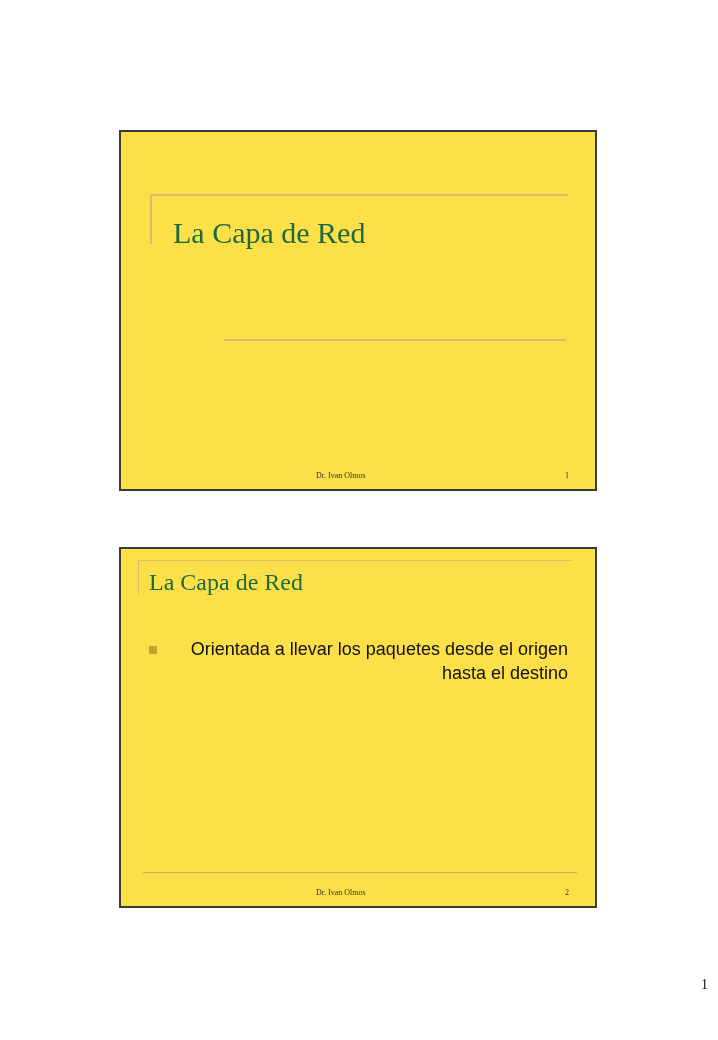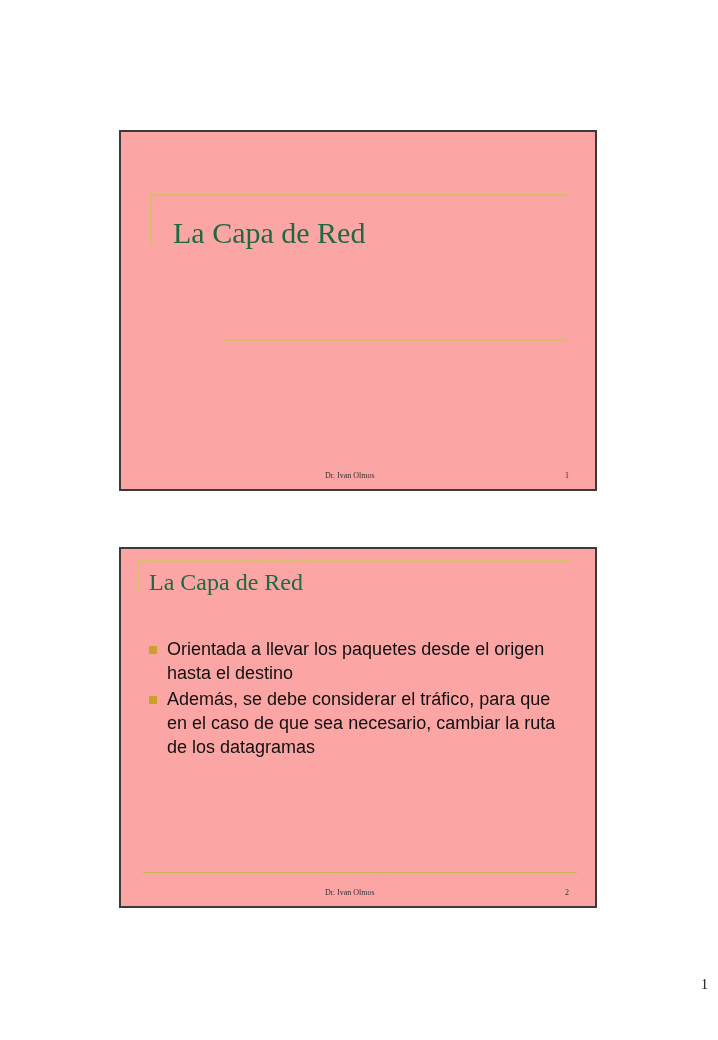--- a/index.html
+++ b/index.html
@@ -12,21 +12,21 @@
       height: 1040px;
       position: relative;
       overflow: hidden;
       font-family: "Liberation Sans", sans-serif;
     }
     .slide {
       position: absolute;
       left: 119px;
       width: 478px;
       border: 2px solid #3a3a3a;
-      background: #fca5a5;
+      background: #fde047;
       box-sizing: border-box;
     }
     #slide1 { top: 130px; height: 361px; }
     #slide2 { top: 547px; height: 361px; }
 
     .gold-h {
       position: absolute;
       height: 2px;
       background: #d9bd6a;
     }
@@ -48,21 +48,21 @@
     .title2 {
       position: absolute;
       left: 28px;
       top: 20px;
       font-size: 24px;
       color: #1d6a42;
       white-space: nowrap;
     }
     .footer-author {
       position: absolute;
-      left: 204px;
+      left: 195px;
       font-size: 8px;
       color: #333;
       white-space: nowrap;
     }
     .footer-num {
       position: absolute;
       right: 26px;
       font-size: 8px;
       color: #333;
     }
@@ -70,20 +70,21 @@
     #slide2 .footer-author, #slide2 .footer-num { top: 339px; }
 
     .bullets {
       position: absolute;
       left: 27px;
       top: 88px;
       width: 420px;
       margin: 0;
       padding: 0;
       list-style: none;
+      text-align: right;
     }
     .bullet-item {
       position: relative;
       padding-left: 19px;
       font-size: 18px;
       line-height: 24px;
       color: #111;
       margin-bottom: 2px;
     }
     .bullet-mark {
@@ -118,24 +119,20 @@
 <div id="slide2" class="slide">
   <div class="gold-h" style="left:17px; top:11px; width:434px; height:1px;"></div>
   <div class="gold-v" style="left:17px; top:11px; height:34px; width:1px;"></div>
   <div class="title2 serif">La Capa de Red</div>
 
   <ul class="bullets">
     <li class="bullet-item">
       <span class="bullet-mark"></span>
       <span>Orientada a llevar los paquetes desde el origen hasta el destino</span>
     </li>
-    <li class="bullet-item">
-      <span class="bullet-mark"></span>
-      <span>Además, se debe considerar el tráfico, para que en el caso de que sea necesario, cambiar la ruta de los datagramas</span>
-    </li>
   </ul>
 
   <div class="gold-h" style="left:22px; top:323px; width:434px; height:1px; background:#c8b15a;"></div>
   <div class="footer-author serif">Dr. Ivan Olmos</div>
   <div class="footer-num serif">2</div>
 </div>
 
 <div class="page-number">1</div>
 
 </body></html>

